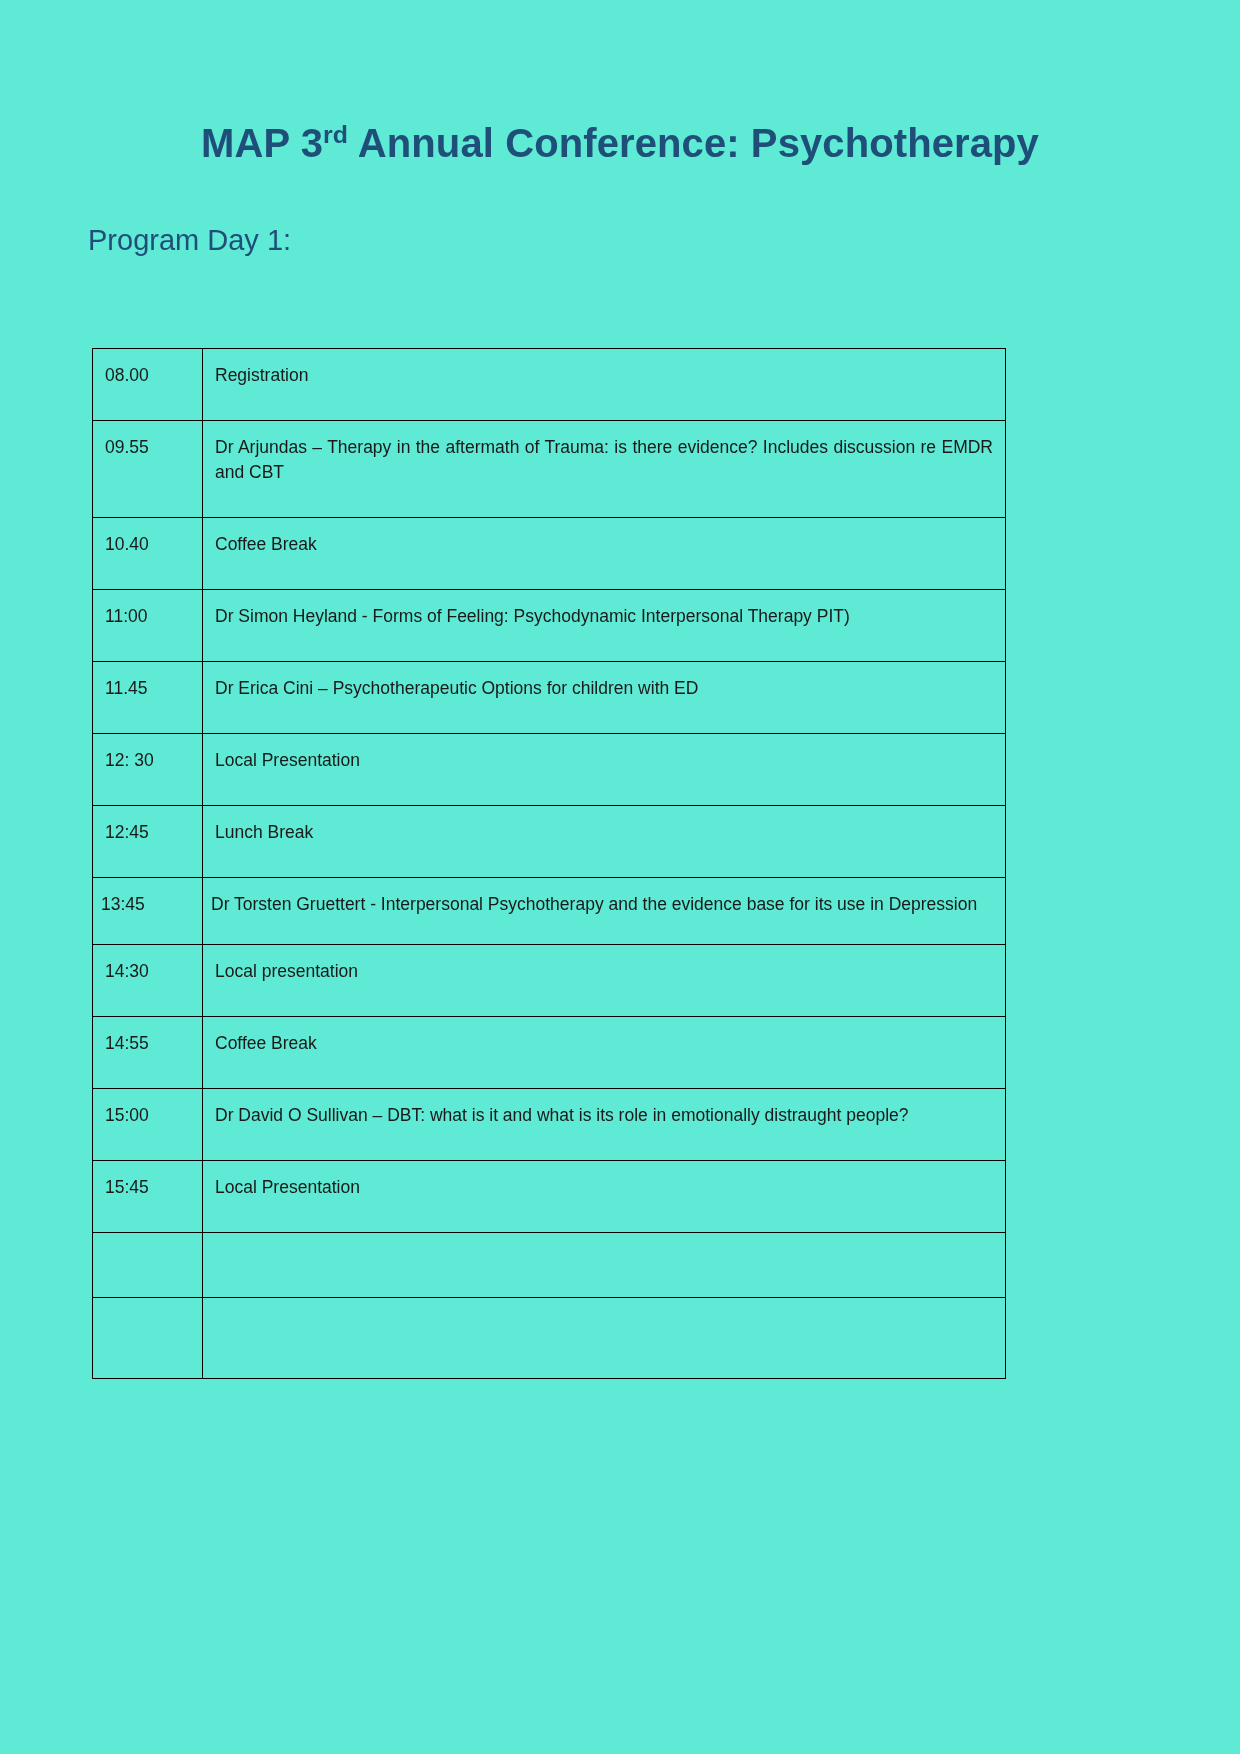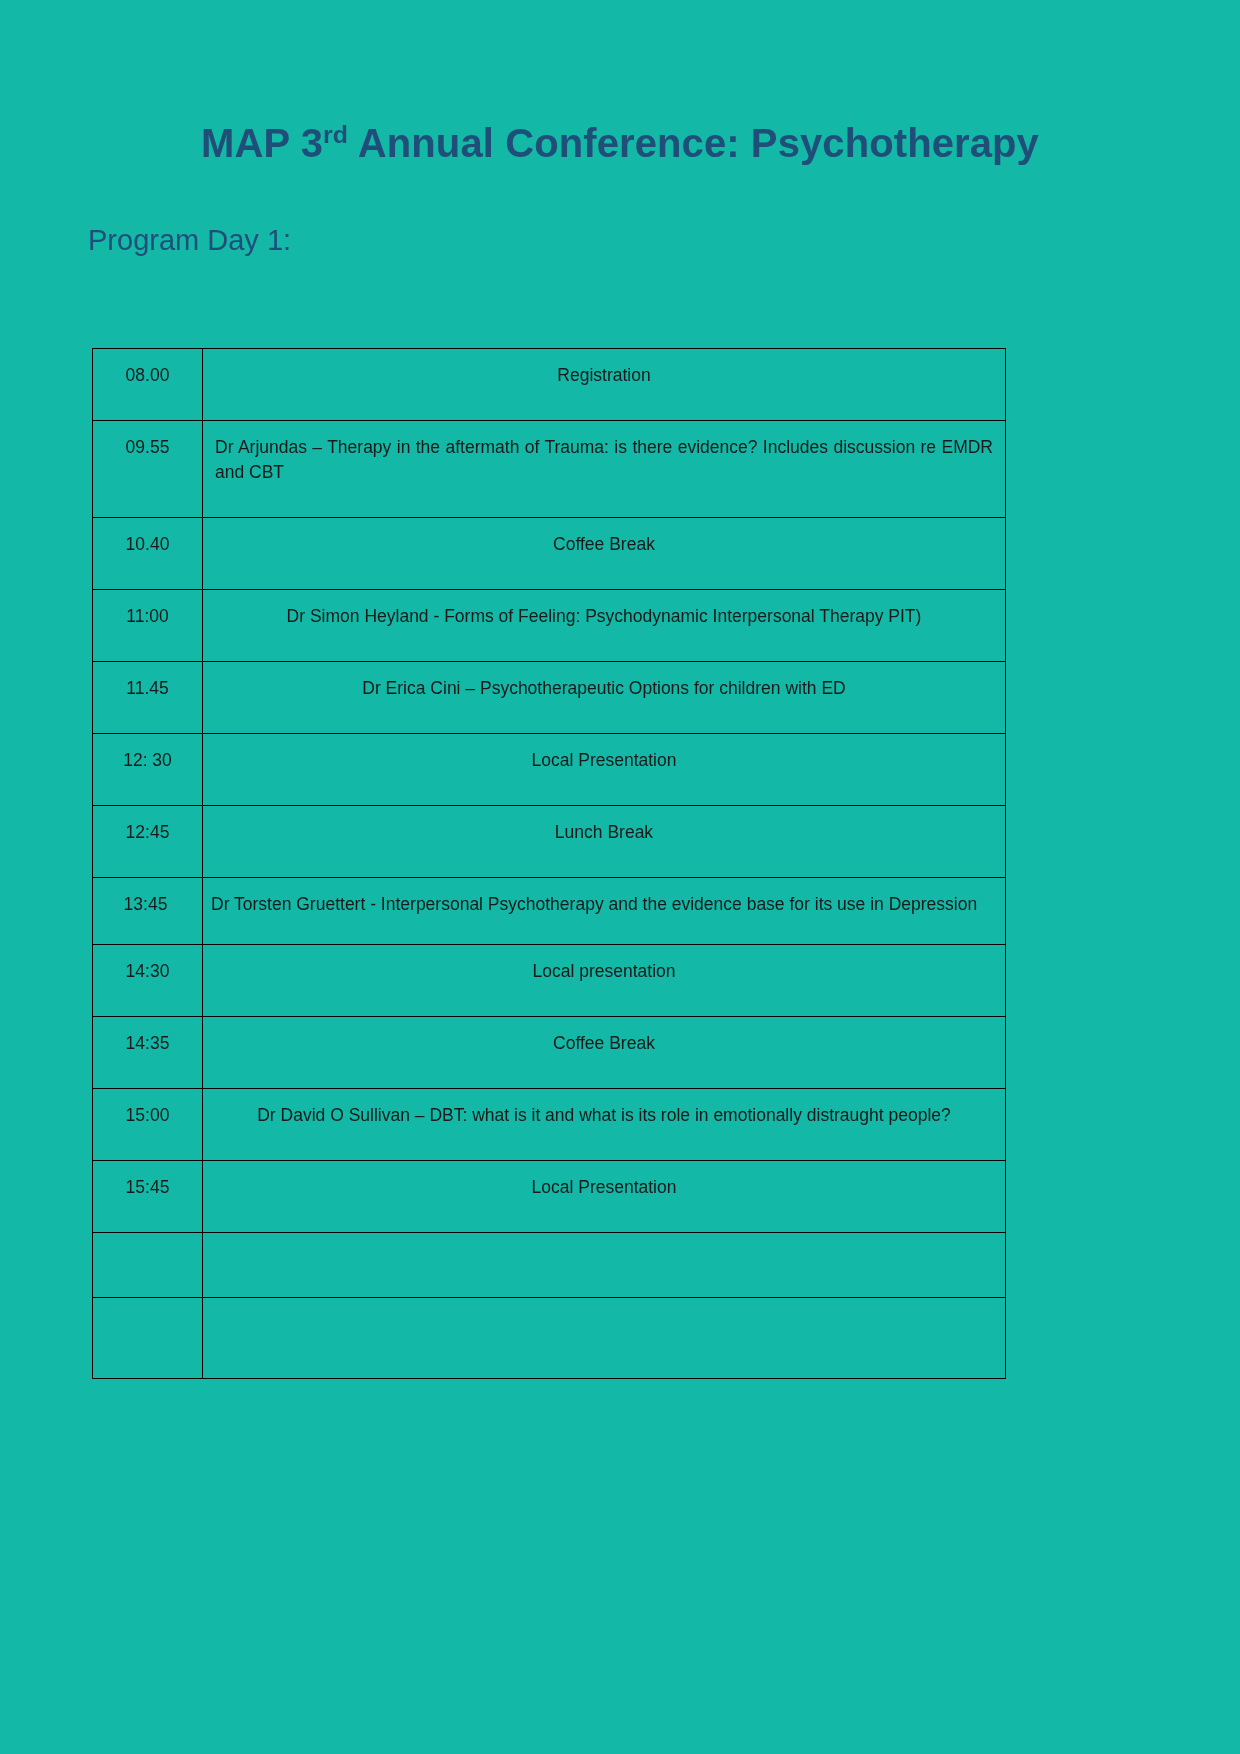--- a/index.html
+++ b/index.html
@@ -13,21 +13,21 @@
     height: 1754px;
     font-family: "Liberation Sans", "DejaVu Sans", sans-serif;
     color: #000000;
     -webkit-font-smoothing: antialiased;
   }
 
   .page {
     position: relative;
     width: 1240px;
     height: 1754px;
-    background: #14b8a6;
+    background: #5eead4;
     box-sizing: border-box;
     overflow: hidden;
   }
 
   
   .doc-title {
     position: absolute;
     left: 0;
     top: 92px;
     width: 1240px;
@@ -70,21 +70,20 @@
     table-layout: fixed;
   }
   table.schedule td {
     border: 1px solid #000000;
     vertical-align: top;
     padding: 14px 12px 32px 12px;
     font-size: 17.5px;
     line-height: 25px;
     color: #1a1a1a;
     overflow: hidden;
-    text-align: center;
   }
   td.time-cell {
     width: 85px;
     padding-left: 13px;
     padding-right: 4px;
     white-space: nowrap;
   }
   td.desc-cell {
     padding-left: 14px;
     padding-right: 10px;
@@ -155,21 +154,21 @@
           </tr>
           <tr class="clipped">
             <td class="time-cell">13:45</td>
             <td class="desc-cell justify">Dr Torsten Gruettert - Interpersonal Psychotherapy and the evidence base for its use in Depression</td>
           </tr>
           <tr>
             <td class="time-cell">14:30</td>
             <td class="desc-cell">Local presentation</td>
           </tr>
           <tr>
-            <td class="time-cell">14:35</td>
+            <td class="time-cell">14:55</td>
             <td class="desc-cell">Coffee Break</td>
           </tr>
           <tr>
             <td class="time-cell">15:00</td>
             <td class="desc-cell">Dr David O Sullivan – DBT: what is it and what is its role in emotionally distraught people?</td>
           </tr>
           <tr>
             <td class="time-cell">15:45</td>
             <td class="desc-cell">Local Presentation</td>
           </tr>

